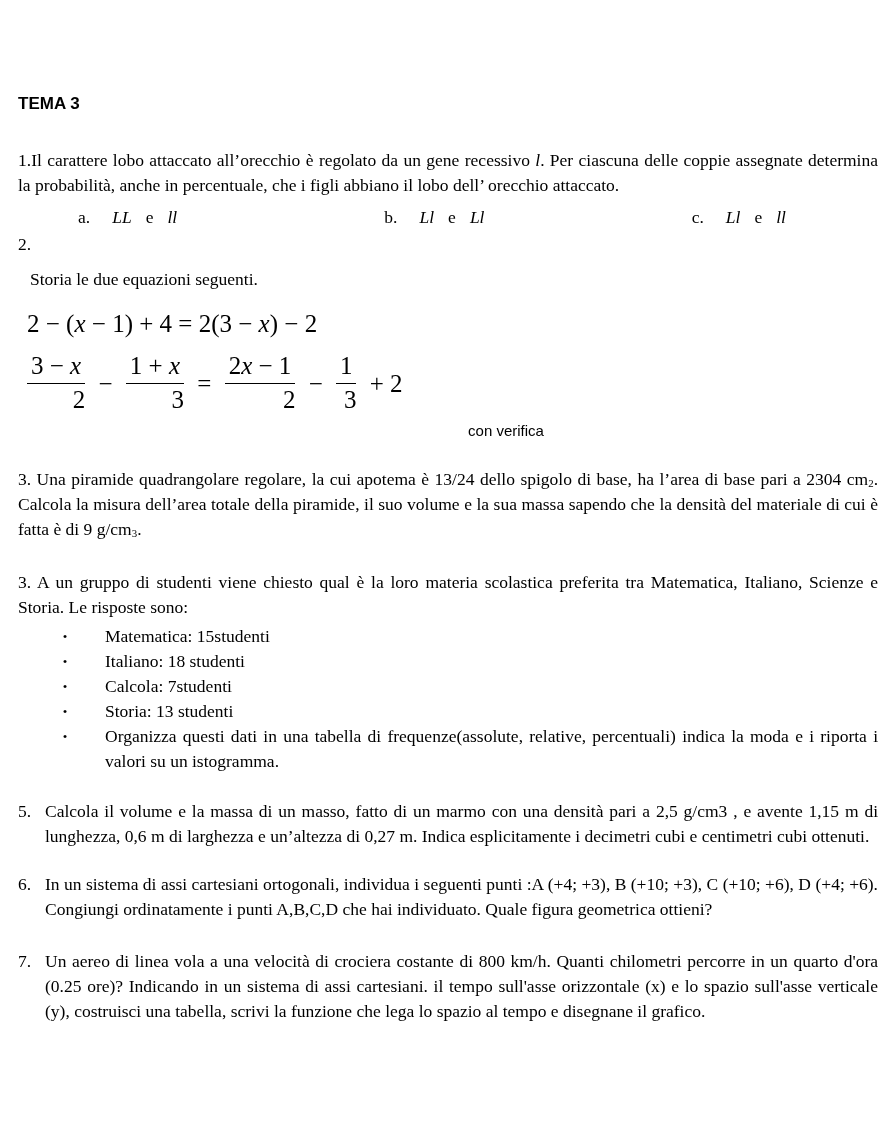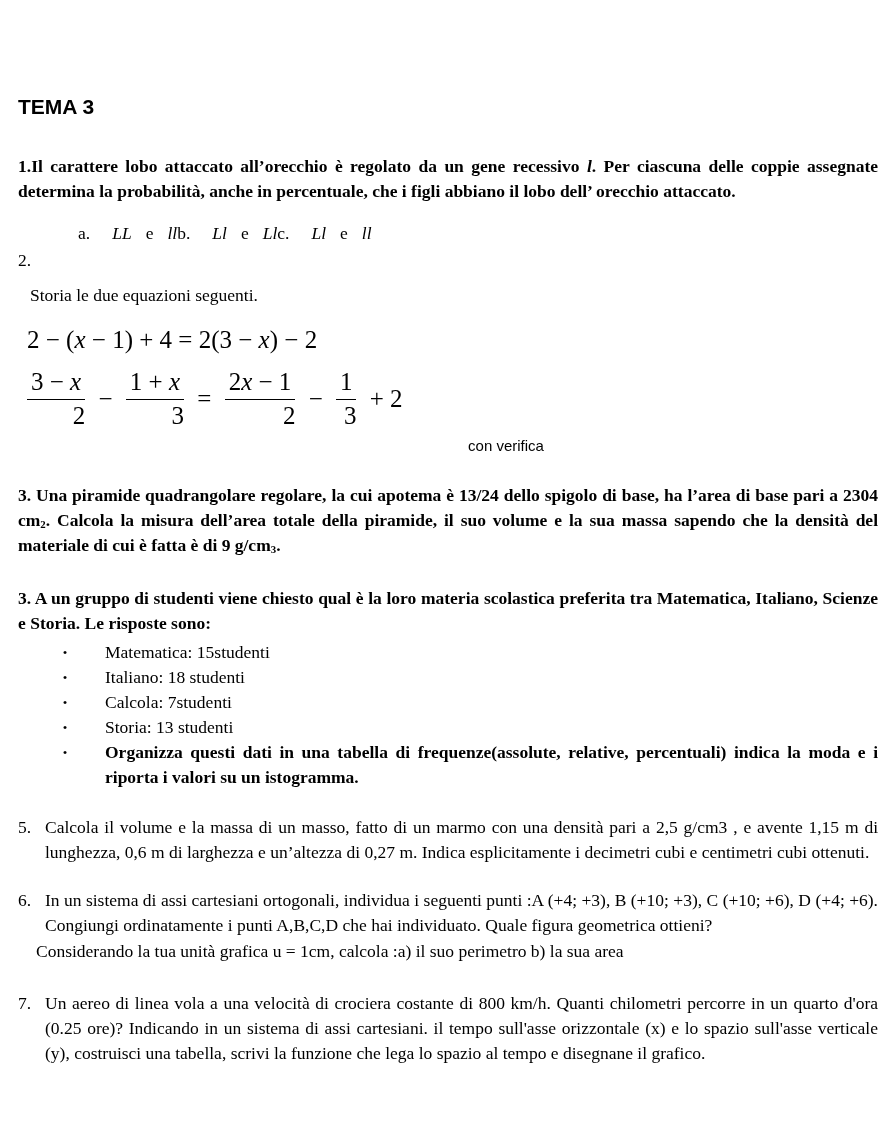--- a/index.html
+++ b/index.html
@@ -10,33 +10,34 @@
     padding: 92px 17px 30px 18px;
     background: #ffffff;
     color: #000000;
     font-family: "Liberation Serif", serif;
     font-size: 17.5px;
     line-height: 1.43;
   }
   .title {
     font-family: "Liberation Sans", sans-serif;
     font-weight: bold;
-    font-size: 21px;
+    font-size: 17px;
     margin: 0 0 32px 0;
   }
   p { margin: 0; }
-  .just { text-align: justify; font-weight: bold; }
+  .just { text-align: justify; }
   i { font-style: italic; }
 
   
   .options-row {
     display: flex;
+    justify-content: space-between;
     padding-left: 60px;
     padding-right: 92px;
-    margin-top: 17px;
+    margin-top: 7px;
   }
   .option .opt-label { margin-right: 22px; }
   .option .geno { font-style: italic; }
   .option .conj { margin: 0 14px; }
 
   .p2-number { margin-top: 2px; }
   .p2-intro { margin-top: 10px; margin-left: 12px; }
 
   .equation {
     margin: 14px 0 0 9px;
@@ -165,20 +166,19 @@
   <div class="numbered p5">
     <span class="pnum">5.</span>
     <span class="ptext">Calcola il volume e la massa di un masso, fatto di un marmo con una densità pari a 2,5 g/cm3 , e avente 1,15 m di lunghezza, 0,6 m di larghezza e un’altezza di 0,27 m. Indica esplicitamente i decimetri cubi e centimetri cubi ottenuti.</span>
   </div>
 
   <div class="numbered p6">
     <span class="pnum">6.</span>
     <span class="ptext">In un sistema di assi cartesiani ortogonali, individua i seguenti punti :A (+4; +3), B (+10; +3), C (+10; +6), D (+4; +6). Congiungi ordinatamente i punti A,B,C,D  che hai individuato. Quale figura geometrica ottieni?</span>
   </div>
 
-  <p class="p6-followup">Considerando la tua unità grafica u = 1cm, calcola :a) il suo perimetro b) la sua area</p>
 
   <div class="numbered p7">
     <span class="pnum">7.</span>
     <span class="ptext">Un aereo di linea vola a una velocità di crociera costante di 800 km/h. Quanti chilometri percorre in un quarto d'ora (0.25 ore)? Indicando in un sistema di assi cartesiani. il tempo sull'asse orizzontale (x) e lo spazio sull'asse verticale (y), costruisci una tabella,  scrivi la funzione che lega lo spazio al tempo e disegnane il grafico.</span>
   </div>
 
 </div>
 
 </body></html>

